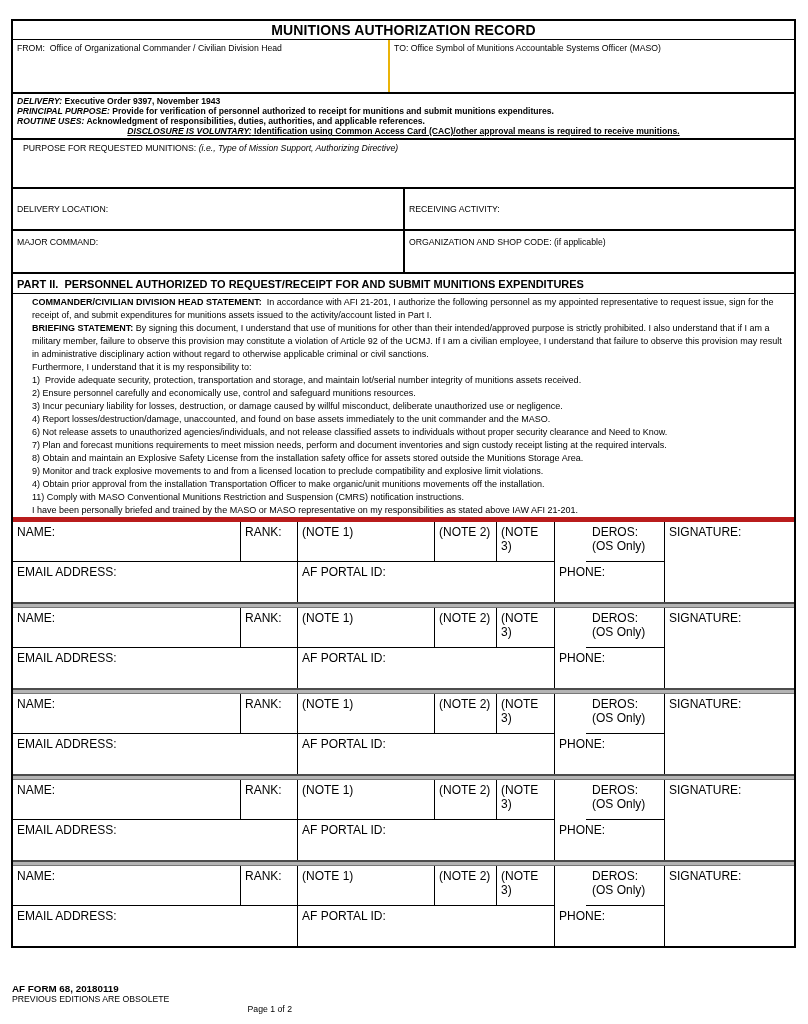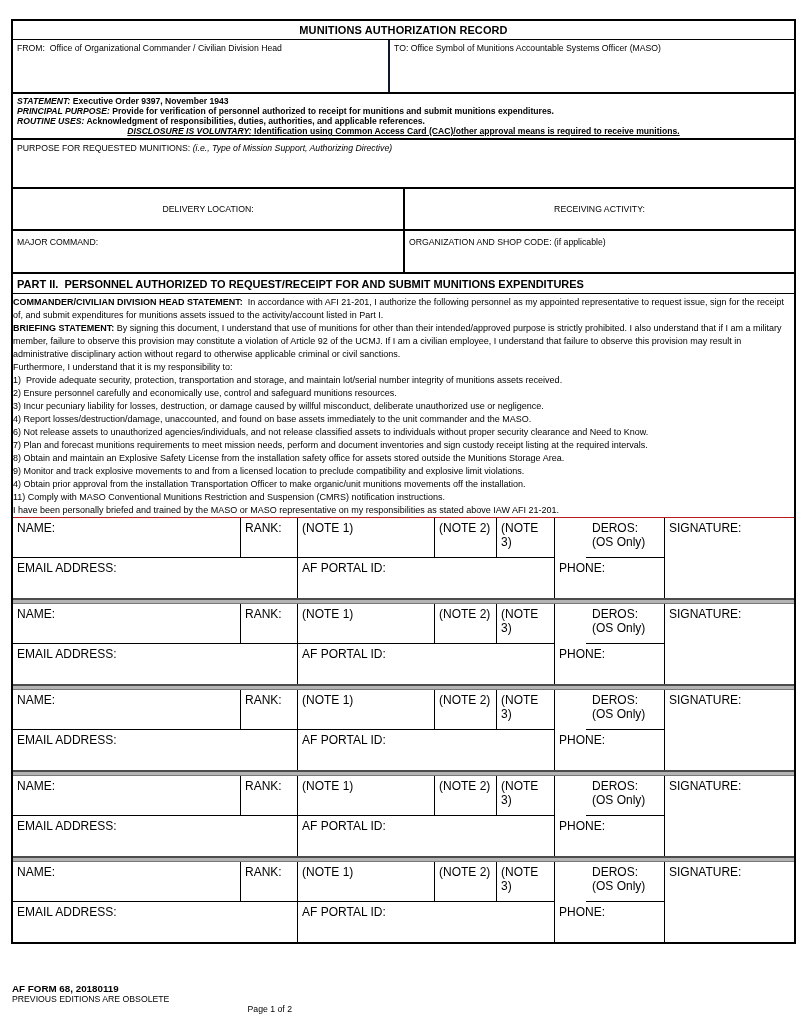--- a/index.html
+++ b/index.html
@@ -6,49 +6,49 @@
   html,body { background:#ffffff; }
   .page {
     position:relative; width:808px; height:1024px; background:#fff;
     font-family:"Liberation Sans", sans-serif; color:#000; overflow:hidden;
   }
   .pre { white-space:pre-wrap; }
   .form { position:absolute; left:11px; top:19px; width:785px; border:2px solid #000; background:#fff; }
 
   
   .title-row { height:19px; border-bottom:1px solid #000; display:flex; align-items:center; justify-content:center; }
-  .title-row span { font-weight:bold; font-size:11px; letter-spacing:0.1px; }
+  .title-row span { font-weight:bold; font-size:14px; letter-spacing:0.1px; }
 
   
   .fromto-row { height:54px; border-bottom:2px solid #000; display:grid; grid-template-columns:377px auto; }
   .fromto-row .cell { padding:3px 4px; font-size:8.7px; }
-  .fromto-row .cell:first-child { border-right:2px solid #0f172a; }
+  .fromto-row .cell:first-child { border-right:2px solid #eab308; }
 
   
   .privacy { border-bottom:2px solid #000; padding:2px 4px; font-size:8.6px; line-height:10px; }
   .privacy .lbl { font-weight:bold; font-style:italic; }
   .privacy .txt { font-weight:bold; }
   .privacy .u { text-decoration:underline;text-align:center; }
 
   
   .part-hdr { border-bottom:1px solid #000; padding:4px 4px 3px 4px; font-weight:bold; font-size:11px; }
 
   
-  .purpose-row { height:49px; border-bottom:2px solid #000; padding:3px 4px; font-size:8.7px; }
+  .purpose-row { height:49px; border-bottom:2px solid #000; padding:3px 10px; font-size:8.7px; }
   .purpose-row .note { font-style:italic; }
   .two-col { display:grid; grid-template-columns:392px auto; border-bottom:2px solid #000; }
   .two-col .cell { padding:3px 4px; font-size:8.7px; }
   .two-col .cell:first-child { border-right:2px solid #000; }
   .row-delivery { height:42px; }
-  .row-delivery .cell { display:flex; align-items:center;justify-content:center; }
+  .row-delivery .cell { display:flex; align-items:center; }
   .row-org { height:43px; }
   .row-org .cell { padding-top:6px; }
 
   
-  .statement { border-bottom:1px solid #b91c1c; padding:2px 4px 0 0; font-size:9px; line-height:13px; }
+  .statement { border-bottom:5px solid #b91c1c; padding:2px 4px 0 19px; font-size:9px; line-height:13px; }
   .statement .b { font-weight:bold; }
 
   
   .pblock { display:grid; grid-template-columns:228px 57px 137px 62px 58px 110px auto; grid-template-rows:40px 40px; }
   .pc { font-size:12px; padding:3px 4px; overflow:hidden; }
   .br { border-right:1px solid #000; }
   .bb { border-bottom:1px solid #000; }
   .c-email { grid-column:1 / 3; }
   .c-portal { grid-column:3 / 6; }
   .c-phone { grid-column:6 / 7; }
@@ -76,21 +76,21 @@
       <div class="cell">
         <span class="pre">FROM:  Office of Organizational Commander / Civilian Division Head</span>
       </div>
       <div class="cell">
         <span class="pre">TO: Office Symbol of Munitions Accountable Systems Officer (MASO)</span>
       </div>
     </div>
 
     <div class="privacy">
       <div>
-        <span class="lbl">STATEMENT:</span><span class="txt pre"> Executive Order 9397, November 1943</span>
+        <span class="lbl">DELIVERY:</span><span class="txt pre"> Executive Order 9397, November 1943</span>
       </div>
       <div>
         <span class="lbl">PRINCIPAL PURPOSE:</span><span class="txt pre"> Provide for verification of personnel authorized to receipt for munitions and submit munitions expenditures.</span>
       </div>
       <div>
         <span class="lbl">ROUTINE USES:</span><span class="txt pre"> Acknowledgment of responsibilities, duties, authorities, and applicable references.</span>
       </div>
       <div class="u">
         <span class="lbl">DISCLOSURE IS VOLUNTARY:</span><span class="txt pre"> Identification using Common Access Card (CAC)/other approval means is required to receive munitions.</span>
       </div>

